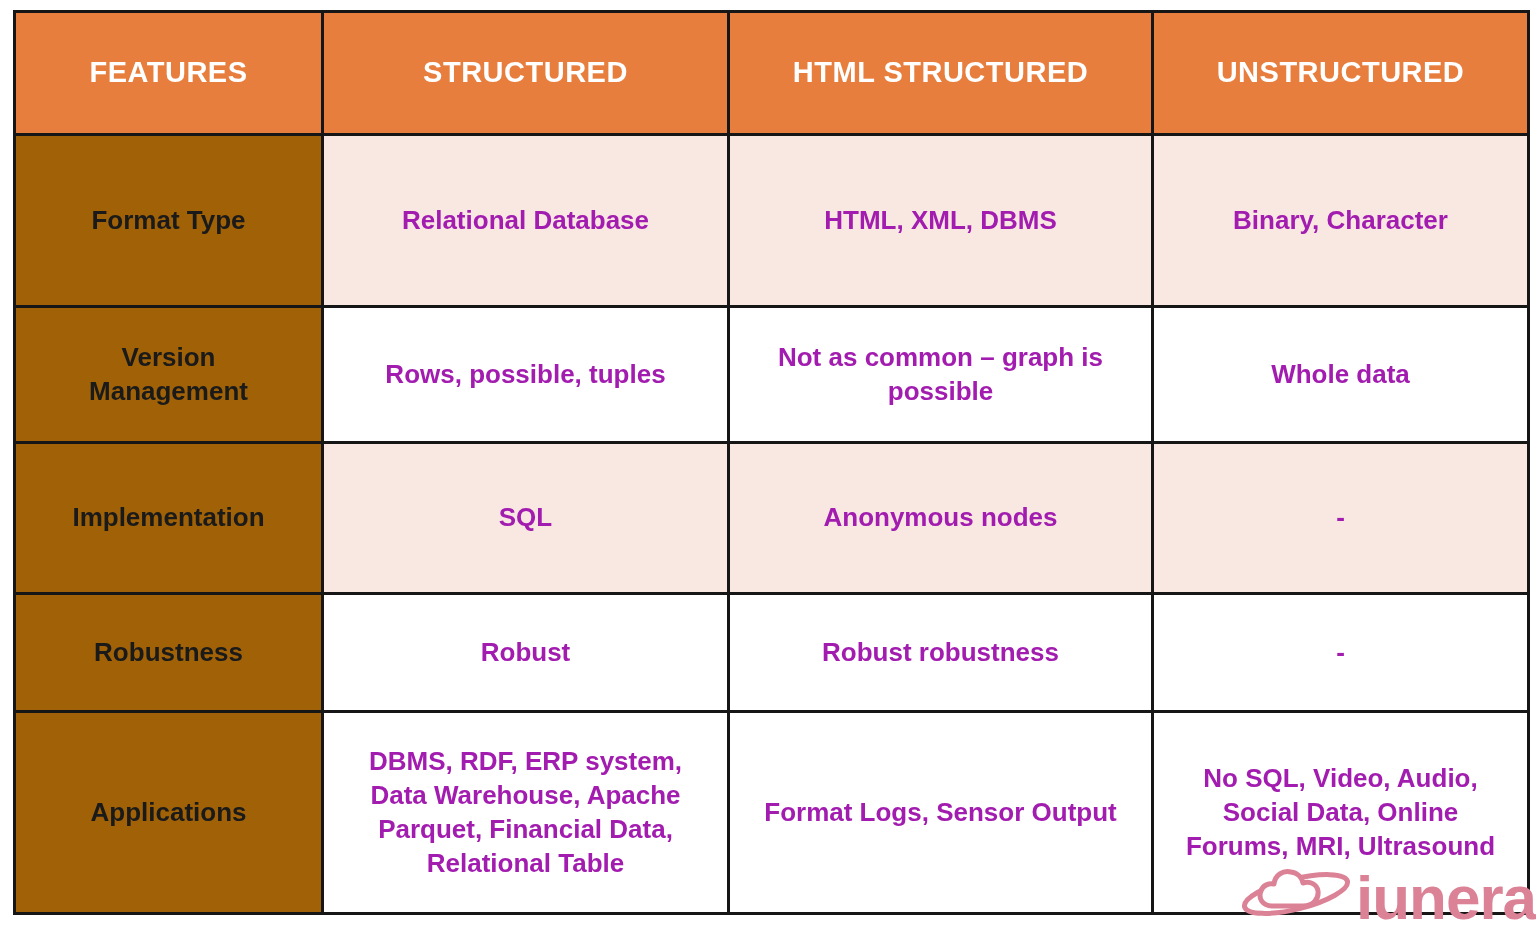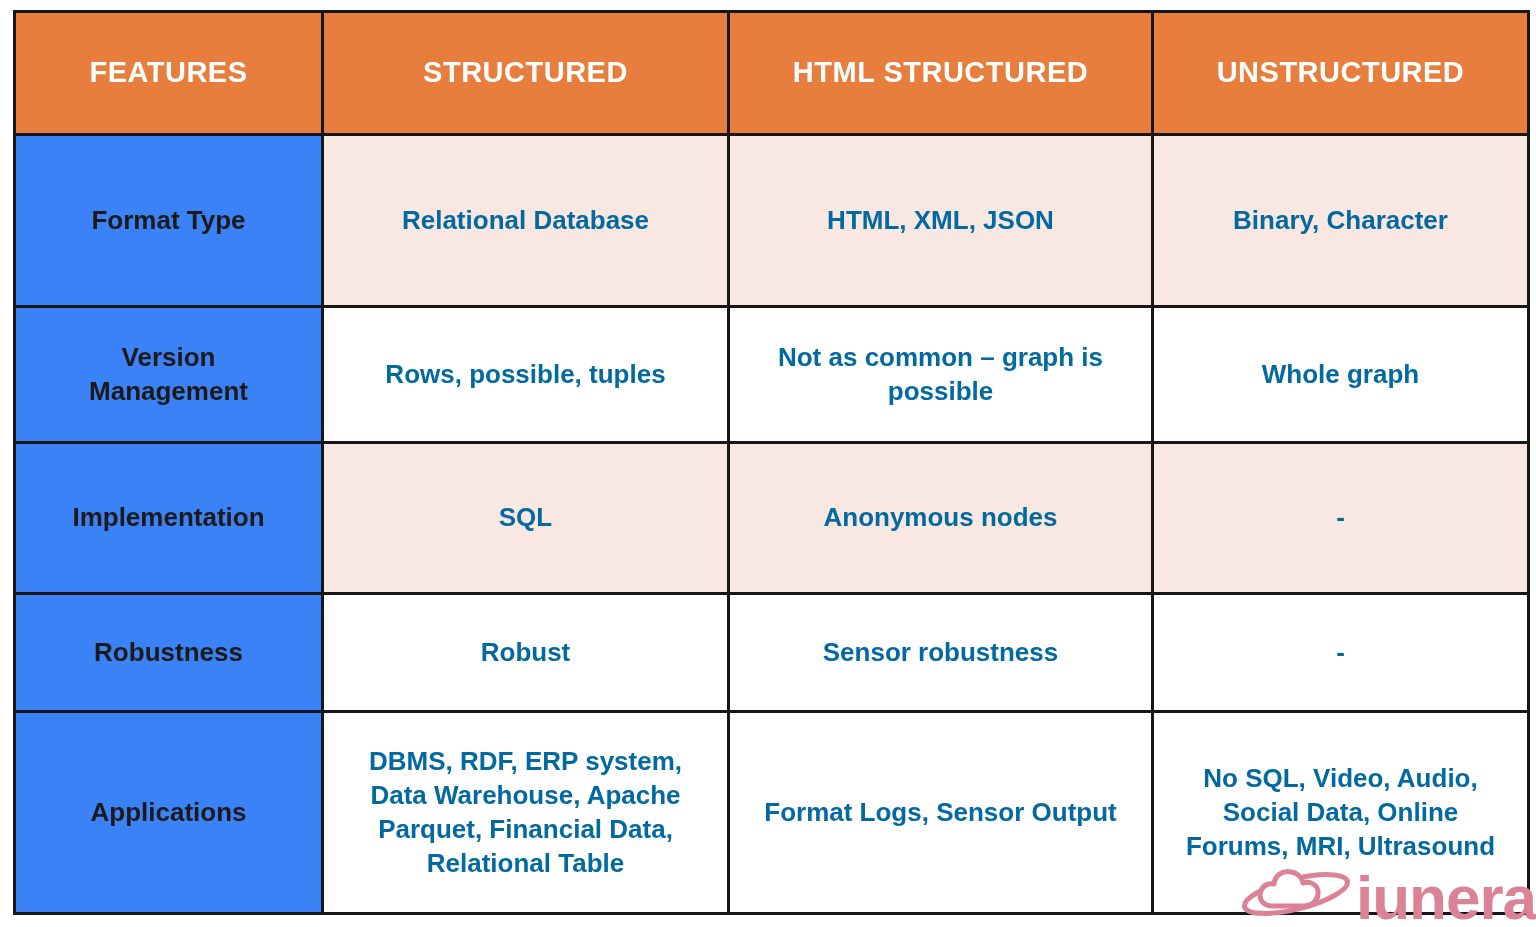--- a/index.html
+++ b/index.html
@@ -36,28 +36,28 @@
     box-sizing: border-box;
   }
   table.compare th {
     background: #E87E3D;
     color: #ffffff;
     font-size: 29px;
     font-weight: 700;
     letter-spacing: 0.5px;
   }
   td.feature {
-    background: #3b82f6;
+    background: #a16207;
     color: #1a1a1a;
     font-size: 26px;
     font-weight: 700;
     padding: 0 40px;
   }
   td.val {
-    color: #0369a1;
+    color: #a21caf;
     font-size: 26px;
     font-weight: 700;
     margin-top: 16px;
   }
   tr.row-pink td.val { background: #F9E7E2; }
   tr.row-white td.val { background: #ffffff; }
 
   tr.hdr   { height: 105px; margin-left: 22px; }
   tr.r0    { height: 147px; }
   tr.r1    { height: 116px; }
@@ -105,41 +105,41 @@
     <tbody>
         <tr class="hdr">
       <th>FEATURES</th>
       <th>STRUCTURED</th>
       <th>HTML STRUCTURED</th>
       <th>UNSTRUCTURED</th>
     </tr>
     <tr class="r0 row-pink">
       <td class="feature">Format Type</td>
       <td class="val">Relational Database</td>
-      <td class="val">HTML, XML, JSON</td>
+      <td class="val">HTML, XML, DBMS</td>
       <td class="val">Binary, Character</td>
     </tr>
     <tr class="r1 row-white">
       <td class="feature">Version
 Management</td>
       <td class="val">Rows, possible, tuples</td>
       <td class="val">Not as common – graph is
 possible</td>
-      <td class="val">Whole graph</td>
+      <td class="val">Whole data</td>
     </tr>
     <tr class="r2 row-pink">
       <td class="feature">Implementation</td>
       <td class="val">SQL</td>
       <td class="val">Anonymous nodes</td>
       <td class="val">-</td>
     </tr>
     <tr class="r3 row-white">
       <td class="feature">Robustness</td>
       <td class="val">Robust</td>
-      <td class="val">Sensor robustness</td>
+      <td class="val">Robust robustness</td>
       <td class="val">-</td>
     </tr>
     <tr class="r5 row-white">
       <td class="feature">Applications</td>
       <td class="val">DBMS, RDF, ERP system,
 Data Warehouse, Apache
 Parquet, Financial Data,
 Relational Table</td>
       <td class="val">Format Logs, Sensor Output</td>
       <td class="val">No SQL, Video, Audio,

